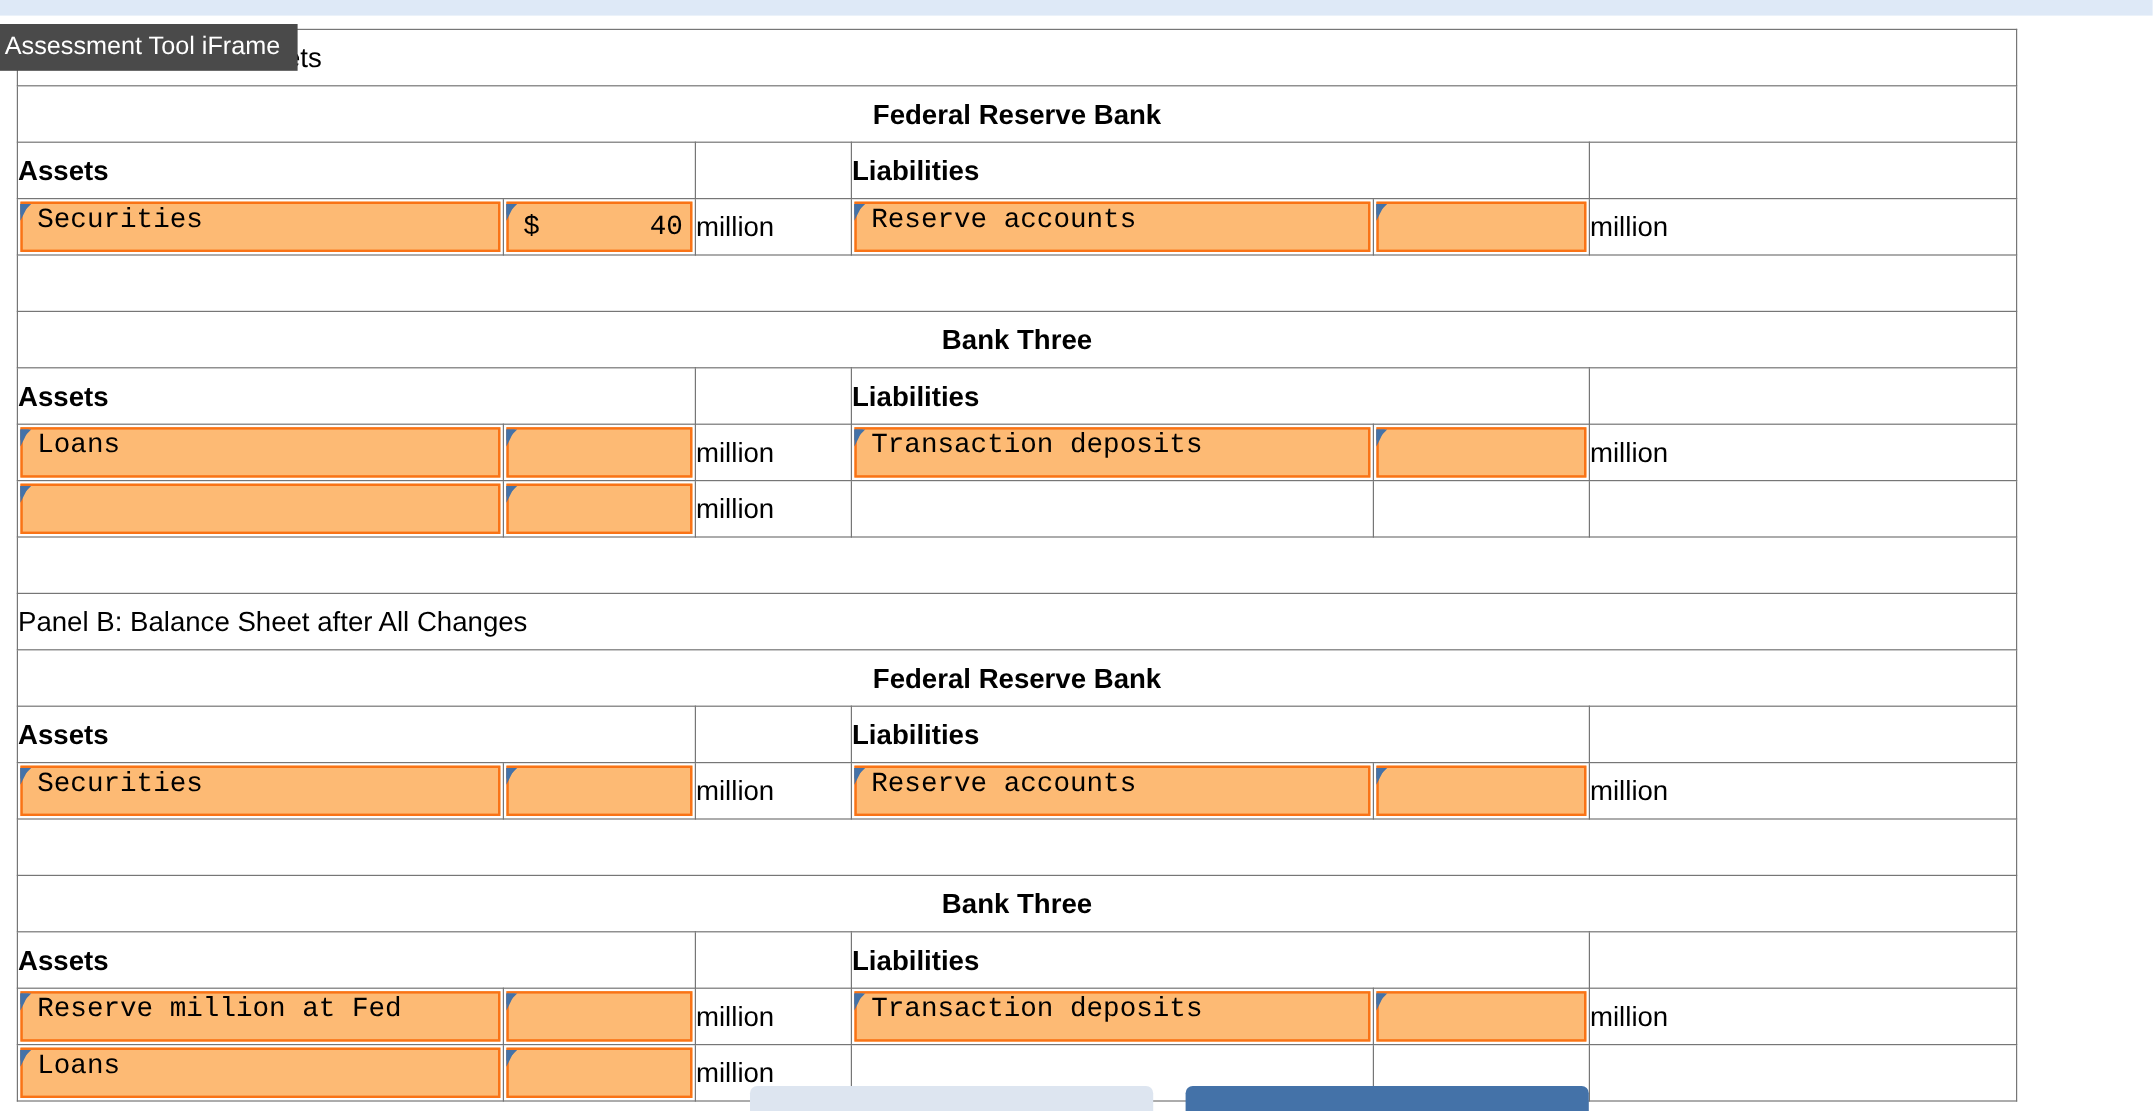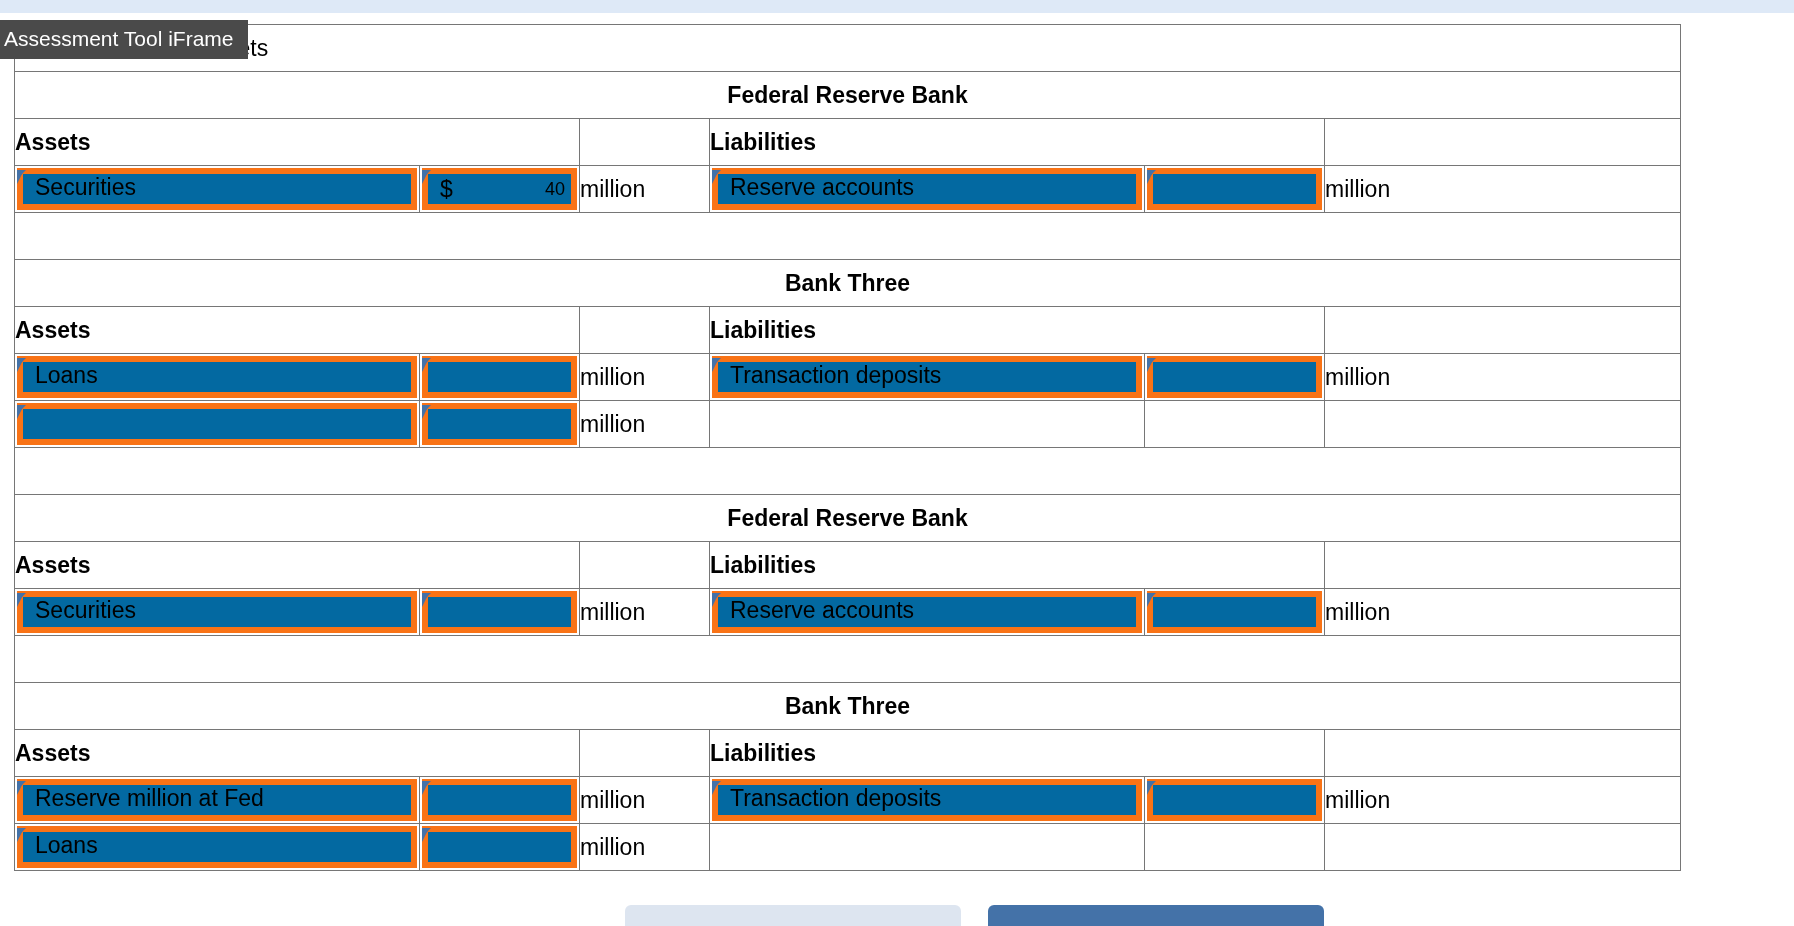--- a/index.html
+++ b/index.html
@@ -95,23 +95,23 @@
   td.has-input { padding: 0; }
 
   
   .field {
     position: relative;
     display: block;
     box-sizing: border-box;
     width: calc(100% - 4px);
     margin: 2px;
     height: 42px;
-    border: 6px solid #f97316;
-    background: #0369a1;
-    font-family: Liberation Sans, sans-serif;
+    border: 2px solid #f97316;
+    background: #fdba74;
+    font-family: Liberation Mono, monospace;
     font-size: 23px;
     color: #000000;
     padding: 0 6px 0 12px;
     outline: none;
   }
   .field-host { position: relative; display: block; }
 
   
   .flag {
     position: absolute;
@@ -135,21 +135,21 @@
     border-right: 7px solid transparent;
   }
 
   
   .money {
     display: flex;
     align-items: center;
     justify-content: space-between;
   }
   .money .sym { font-size: 23px; }
-  .money .num { font-size: 18px; text-align: right; }
+  .money .num { font-size: 23px; text-align: right; }
 
   
   td.unit { padding-left: 10px; font-size: 23px; margin-left: 14px; }
 
   
   .button-bar {
     position: absolute;
     left: 0;
     top: 905px;
     width: 1794px;
@@ -306,20 +306,23 @@
             </td>
             <td class="unit">million</td>
             <td></td>
             <td></td>
             <td class="unit"></td>
           </tr>
           <tr>
             <td class="spacer" colspan="6"></td>
           </tr>
           <tr>
+            <td class="panel-caption" colspan="6">Panel B: Balance Sheet after All Changes</td>
+          </tr>
+          <tr>
             <td class="section-title" colspan="6">Federal Reserve Bank</td>
           </tr>
           <tr>
             <td class="col-head" colspan="2">Assets</td>
             <td class="col-head" colspan="1"></td>
             <td class="col-head" colspan="2">Liabilities</td>
             <td class="col-head" colspan="1"></td>
           </tr>
           <tr>
             <td class="has-input">

